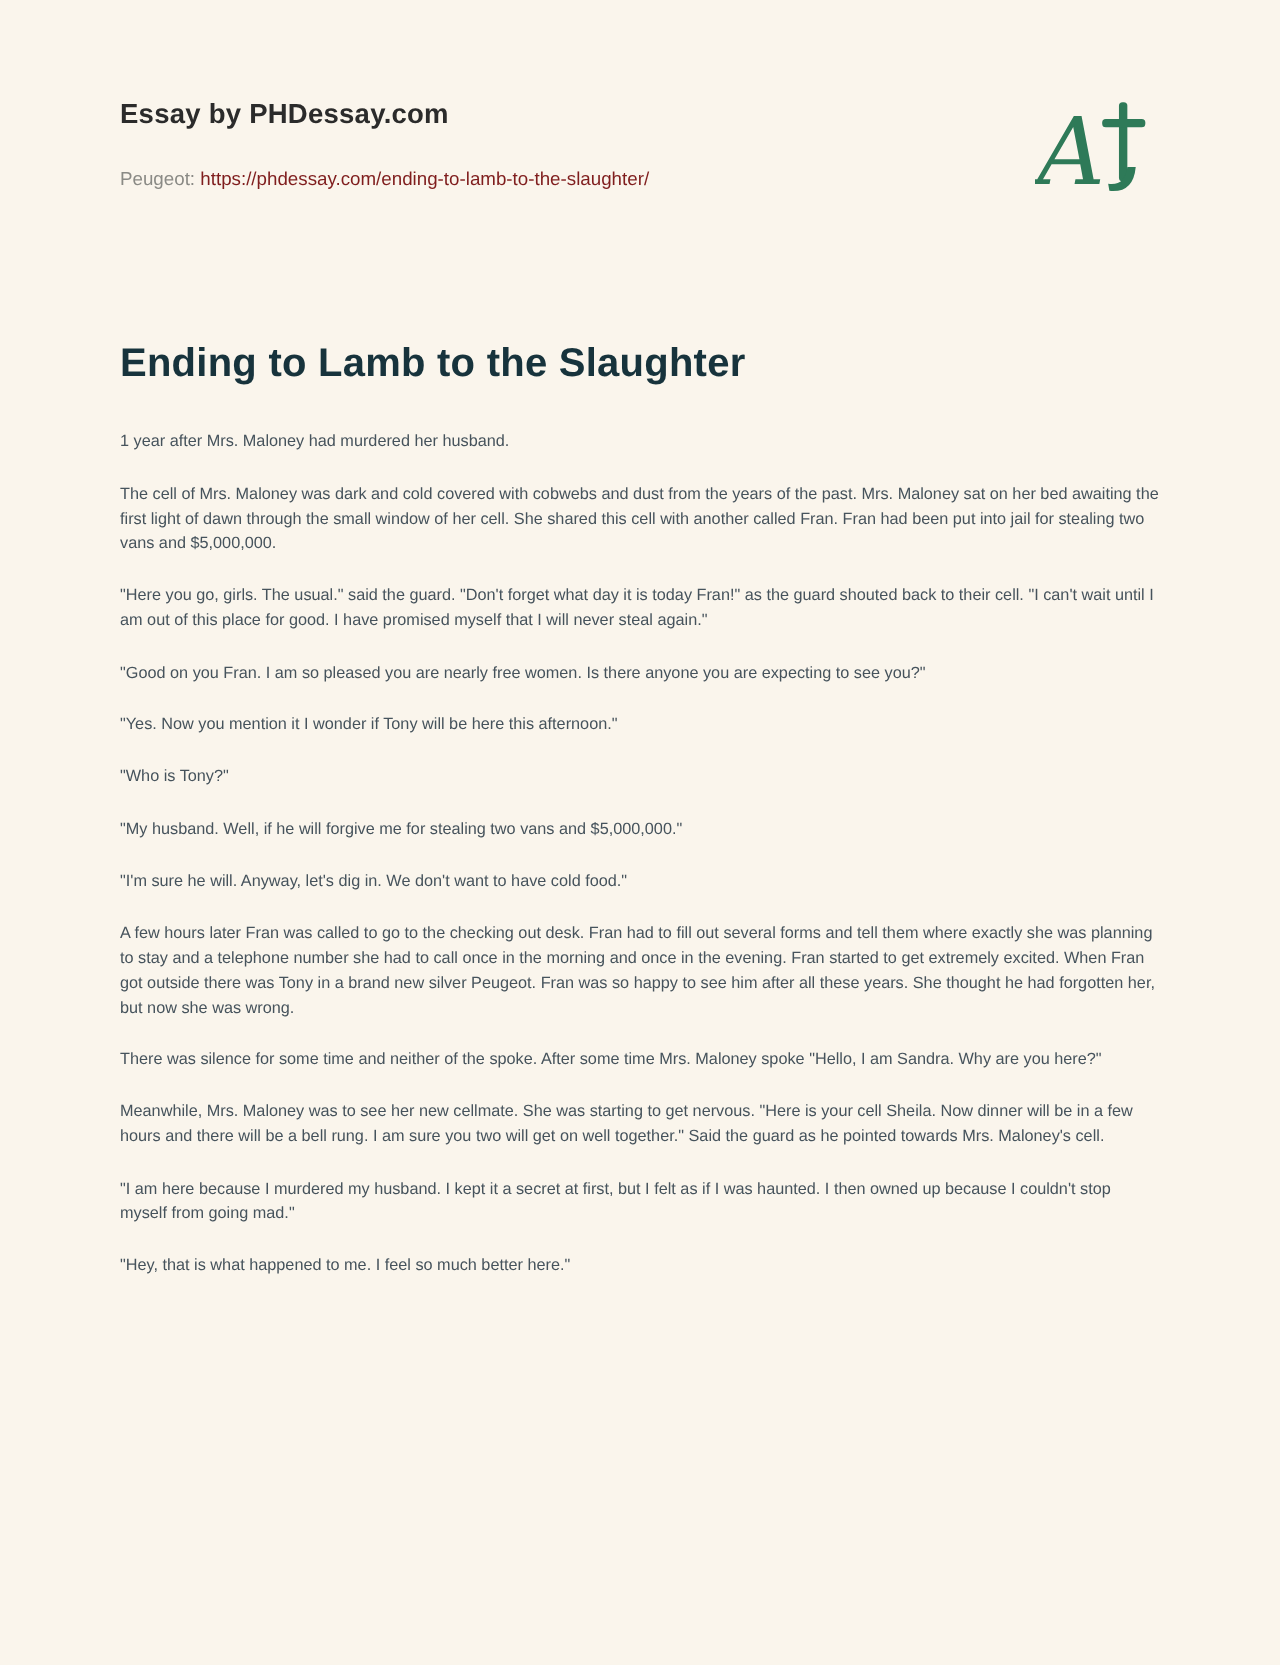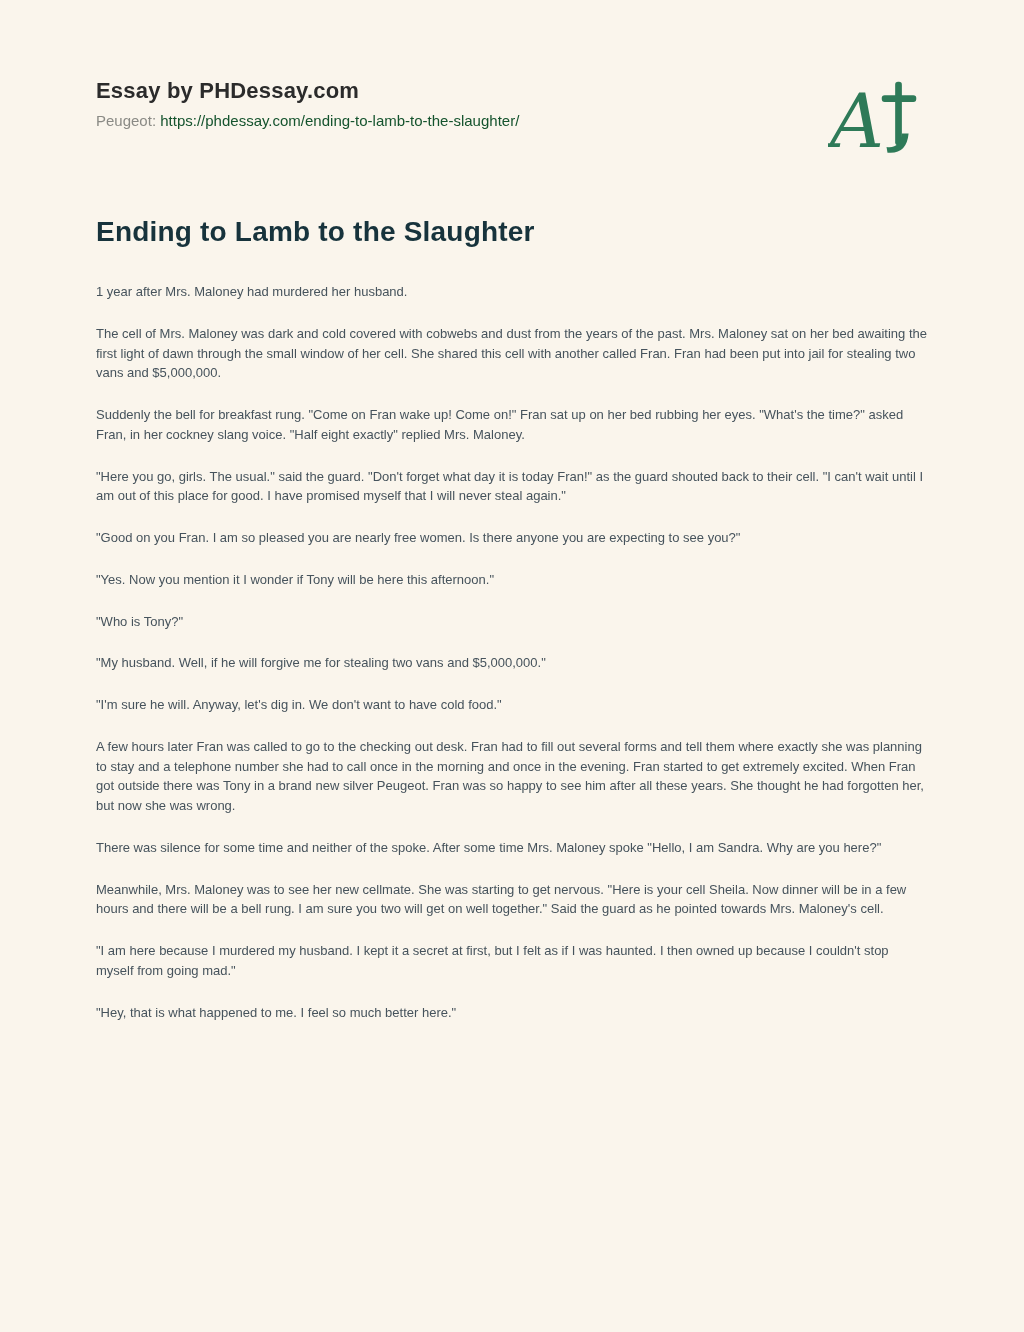--- a/index.html
+++ b/index.html
@@ -22,42 +22,42 @@
   .header-row {
     display: flex;
     justify-content: space-between;
     align-items: flex-start;
   }
   .header-meta { padding-top: 2px; }
   .header-title {
     font-size: 22px;
     font-weight: bold;
     color: #2b2b2b;
-    margin: 0 0 8px 0;
+    margin: 0 0 31px 0;
     letter-spacing: 0.2px;
   }
   .source-line {
     font-size: 15px;
     color: #8a8a85;
   }
   .source-link {
-    color: #14532d;
+    color: #7f1d1d;
     text-decoration: none;
   }
   .logo {
     width: 96px;
     height: 92px;
     margin-right: 4px;
     flex-shrink: 0;
   }
   .essay-title {
-    font-size: 28px;
+    font-size: 32px;
     font-weight: bold;
     color: #17333c;
-    margin: 48px 0 34px 0;
+    margin: 104px 0 34px 0;
     letter-spacing: 0.2px;
   }
   .essay-body p {
     font-size: 13px;
     line-height: 1.52;
     color: #46535c;
     margin: 0 0 22px 0;
     max-width: 836px;
   }
 </style>
@@ -84,21 +84,20 @@
           <path d="M77 60 q-2 16 -16 14 l1 6 q20 2 22 -20 z" fill="#2e7a58"></path>
         </g>
       </svg>
     </div>
 
     <h1 class="essay-title">Ending to Lamb to the Slaughter</h1>
 
     <div class="essay-body">
         <p>1 year after Mrs. Maloney had murdered her husband.</p>
         <p>The cell of Mrs. Maloney was dark and cold covered with cobwebs and dust from the years of the past. Mrs. Maloney sat on her bed awaiting the first light of dawn through the small window of her cell. She shared this cell with another called Fran. Fran had been put into jail for stealing two vans and $5,000,000.</p>
-        <p>Suddenly the bell for breakfast rung. "Come on Fran wake up! Come on!" Fran sat up on her bed rubbing her eyes. "What's the time?" asked Fran, in her cockney slang voice. "Half eight exactly" replied Mrs. Maloney.</p>
         <p>"Here you go, girls. The usual." said the guard. "Don't forget what day it is today Fran!" as the guard shouted back to their cell. "I can't wait until I am out of this place for good. I have promised myself that I will never steal again."</p>
         <p>"Good on you Fran. I am so pleased you are nearly free women. Is there anyone you are expecting to see you?"</p>
         <p>"Yes. Now you mention it I wonder if Tony will be here this afternoon."</p>
         <p>"Who is Tony?"</p>
         <p>"My husband. Well, if he will forgive me for stealing two vans and $5,000,000."</p>
         <p>"I'm sure he will. Anyway, let's dig in. We don't want to have cold food."</p>
         <p>A few hours later Fran was called to go to the checking out desk. Fran had to fill out several forms and tell them where exactly she was planning to stay and a telephone number she had to call once in the morning and once in the evening. Fran started to get extremely excited. When Fran got outside there was Tony in a brand new silver Peugeot. Fran was so happy to see him after all these years. She thought he had forgotten her, but now she was wrong.</p>
         <p>There was silence for some time and neither of the spoke. After some time Mrs. Maloney spoke "Hello, I am Sandra. Why are you here?"</p>
         <p>Meanwhile, Mrs. Maloney was to see her new cellmate. She was starting to get nervous. "Here is your cell Sheila. Now dinner will be in a few hours and there will be a bell rung. I am sure you two will get on well together." Said the guard as he pointed towards Mrs. Maloney's cell.</p>
         <p>"I am here because I murdered my husband. I kept it a secret at first, but I felt as if I was haunted. I then owned up because I couldn't stop myself from going mad."</p>

